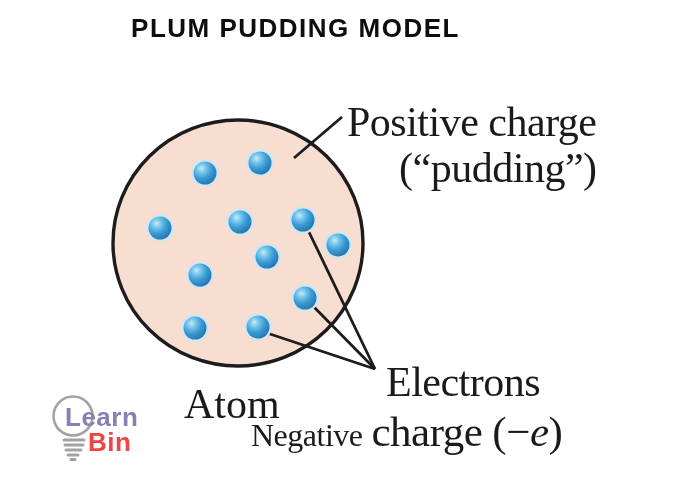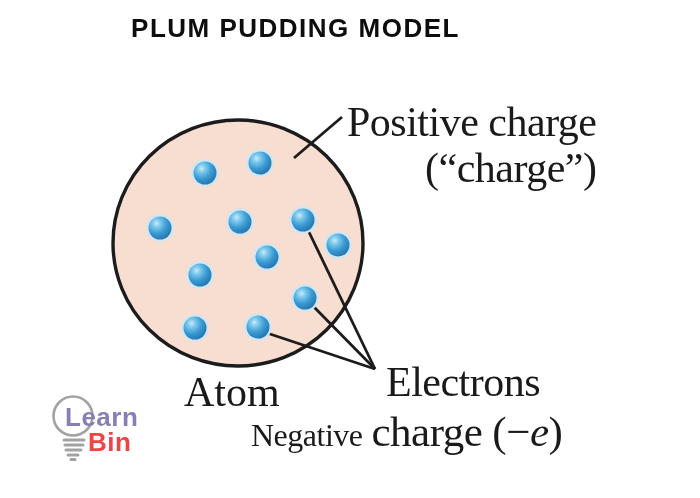--- a/index.html
+++ b/index.html
@@ -29,21 +29,21 @@
     color:#1a1a1a;
     white-space:nowrap;
   }
   .positive-label{
     left:347px;top:99px;
     font-size:42px;line-height:46px;
     letter-spacing:-0.5px;
     text-align:right;
   }
   .atom-label{
-    left:184px;top:368px;
+    left:184px;top:380px;
     font-size:42px;
   }
   .electrons-label{
     left:386px;top:358px;
     font-size:42px;
     letter-spacing:-0.5px;
     text-align:right;
   }
   .negative-label{
     left:251px;top:407px;
@@ -120,21 +120,21 @@
         <circle cx="305" cy="298" r="11.5" fill="url(#electron-grad)"></circle>
         <circle cx="195" cy="328" r="13.8" fill="#cfe7f3"></circle>
         <circle cx="195" cy="328" r="11.5" fill="url(#electron-grad)"></circle>
         <circle cx="258" cy="327" r="13.8" fill="#cfe7f3"></circle>
         <circle cx="258" cy="327" r="11.5" fill="url(#electron-grad)"></circle>
       </g>
   </svg>
 
   <div class="label positive-label">
     <div>Positive charge</div>
-    <div>(“charge”)</div>
+    <div>(“pudding”)</div>
   </div>
 
   <div class="label atom-label">Atom</div>
 
   <div class="label electrons-label">Electrons</div>
 
   <div class="label negative-label"><span class="small">Negative</span><span>charge</span><span class="sym"><span>(−</span><i>e</i><span>)</span></span>
   </div>
 
   <div class="logo">

